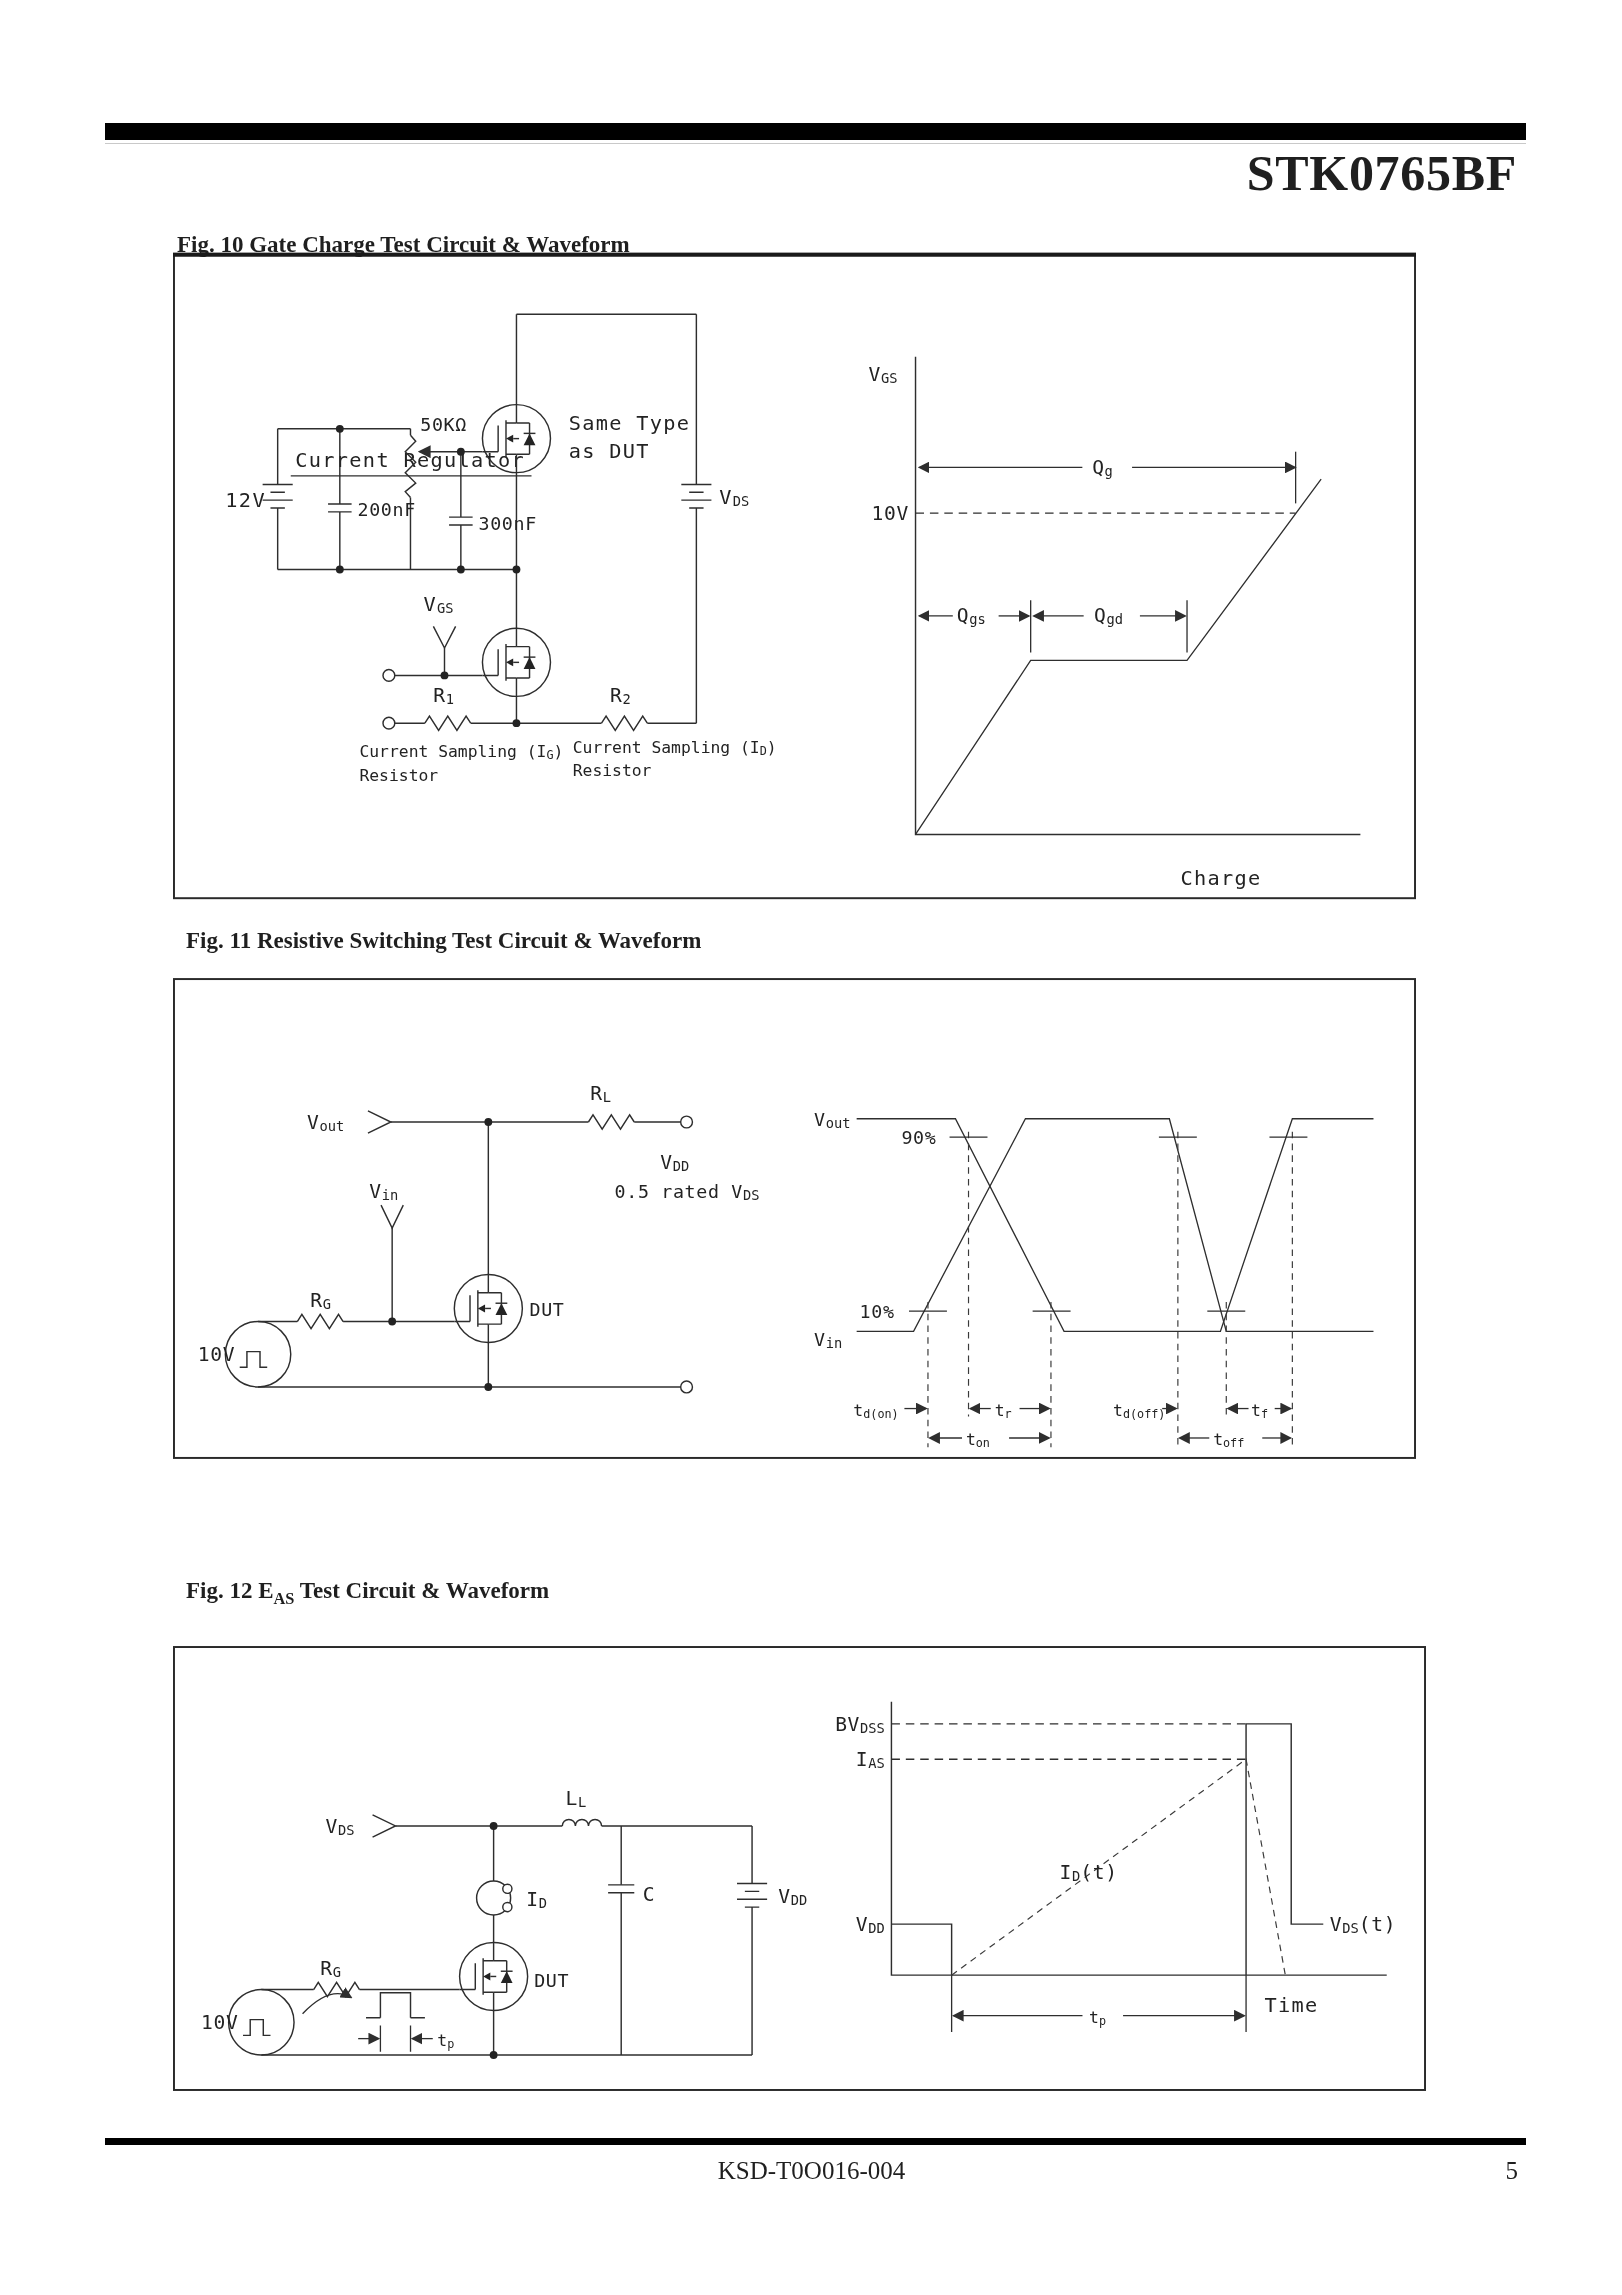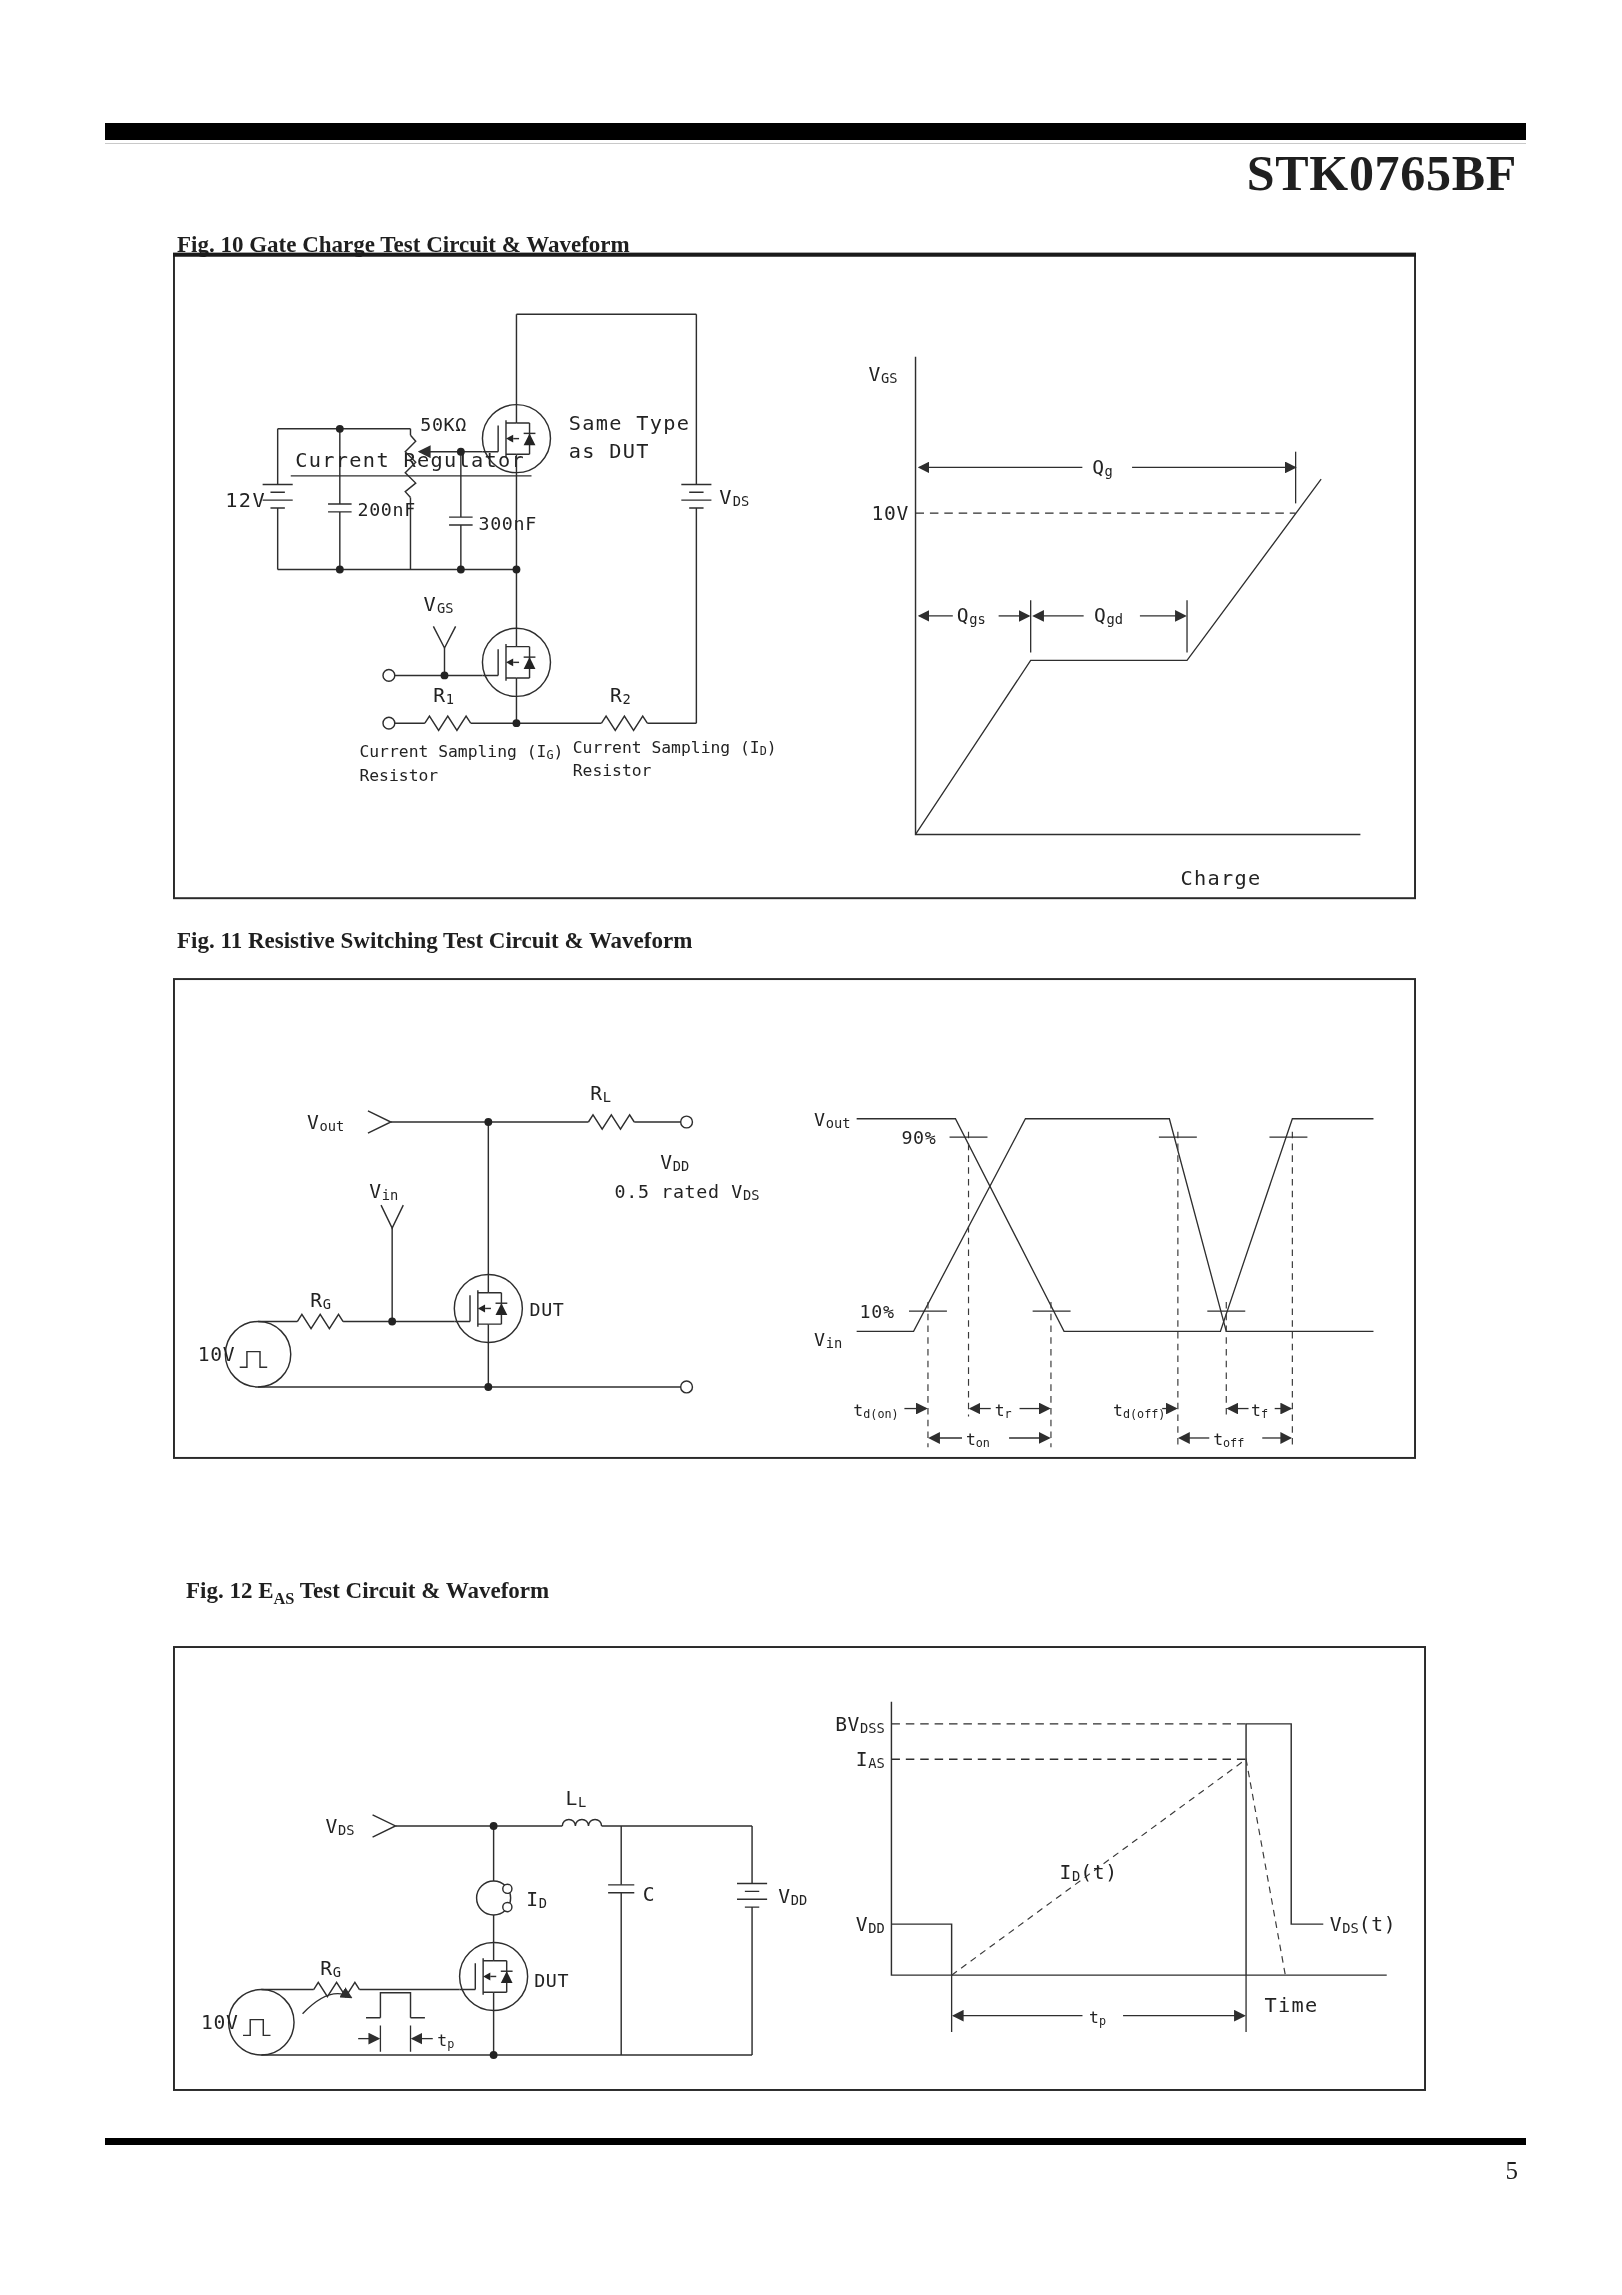--- a/index.html
+++ b/index.html
@@ -5,21 +5,21 @@
   html,body{margin:0;padding:0;background:#ffffff;}
   #page{position:relative;width:1623px;height:2292px;background:#ffffff;overflow:hidden;
         font-family:"Liberation Serif", serif;color:#1f1f1f;text-decoration:underline;}
   .bar{position:absolute;background:#000;}
   #top-bar{left:105px;top:123px;width:1421px;height:17px;}
   #top-bar-shadow{position:absolute;left:105px;top:143px;width:1421px;height:1.3px;background:#c9c9c9;}
   #footer-bar{left:105px;top:2138px;width:1421px;height:7.2px;}
   #doc-title{position:absolute;right:106px;top:144px;font-size:50px;font-weight:bold;letter-spacing:0.7px;}
   .fig-heading{position:absolute;font-size:23px;font-weight:bold;font-family:"Liberation Serif",serif;}
   #h10{left:177px;top:208px;margin-top:24px;}
-  #h11{left:177px;top:928px;}
+  #h11{left:186px;top:928px;}
   #h12{left:186px;top:1578px;}
   #h12 sub{font-size:16.4px;}
   #footer-doc{position:absolute;left:0;right:0;top:2157px;text-align:center;font-size:25px;}
   #footer-page{position:absolute;right:105px;top:2157px;font-size:25px;}
   .figsvg{position:absolute;}
   svg text{font-family:"DejaVu Sans Mono","Liberation Mono",monospace;fill:#232323;}
   .t32{font-size:31px;letter-spacing:2px;}
   .t30{font-size:30px;letter-spacing:1px;}
   .t28{font-size:28px;letter-spacing:1px;}
   .t26{font-size:25px;letter-spacing:0px;}
@@ -486,16 +486,17 @@
       <line x1="1390" y1="565" x2="1193" y2="565" class="thin" marker-end="url(#ah12)"></line>
       <line x1="1452" y1="565" x2="1637" y2="565" class="thin" marker-end="url(#ah12)"></line>
     </g>
     <text x="1400" y="576">
       <tspan class="t26">t</tspan><tspan class="sub2" dy="3">p</tspan>
     </text>
     <text x="1668" y="560" class="t32">Time</text>
   </svg>
 
   <div id="footer-bar" class="bar"></div>
+  <div id="footer-doc">KSD-T0O016-004</div>
   <div id="footer-page">5</div>
 
 </div>
 
 
 </body></html>

